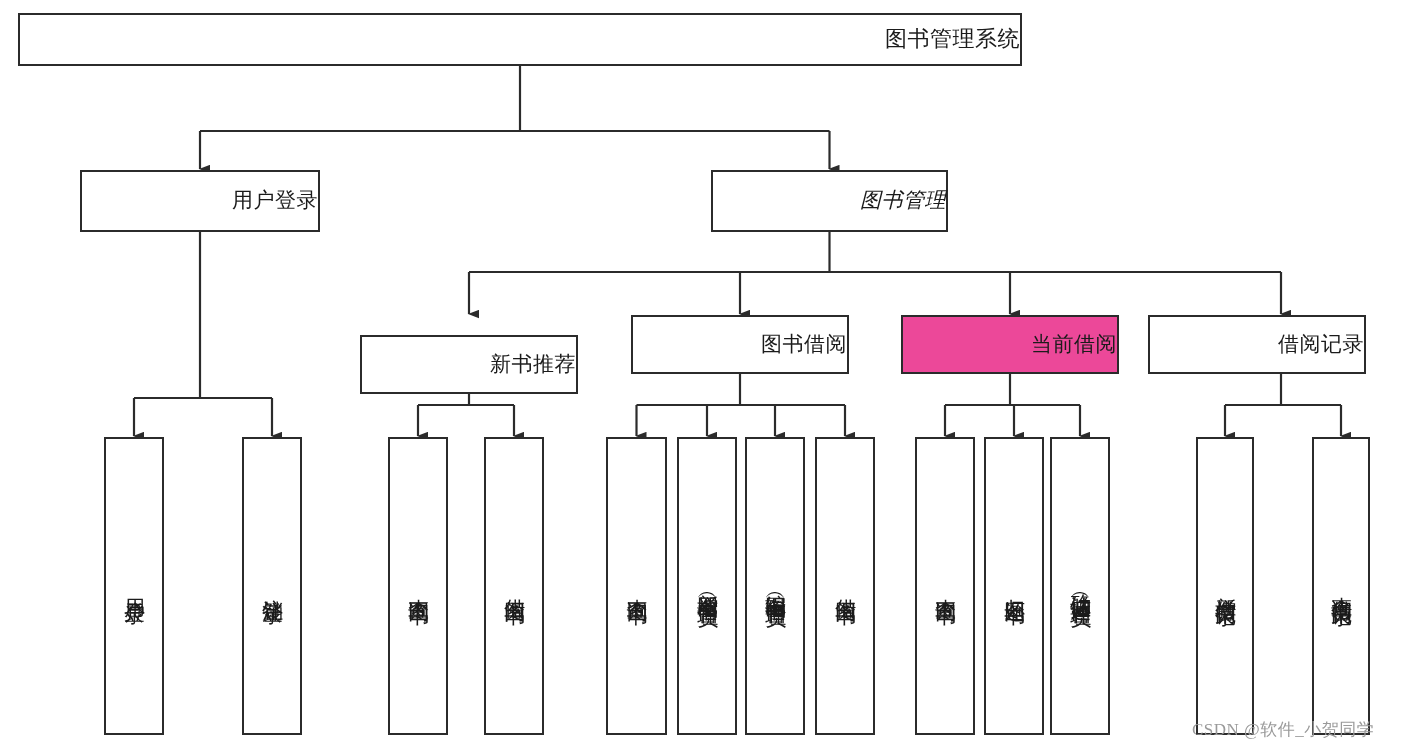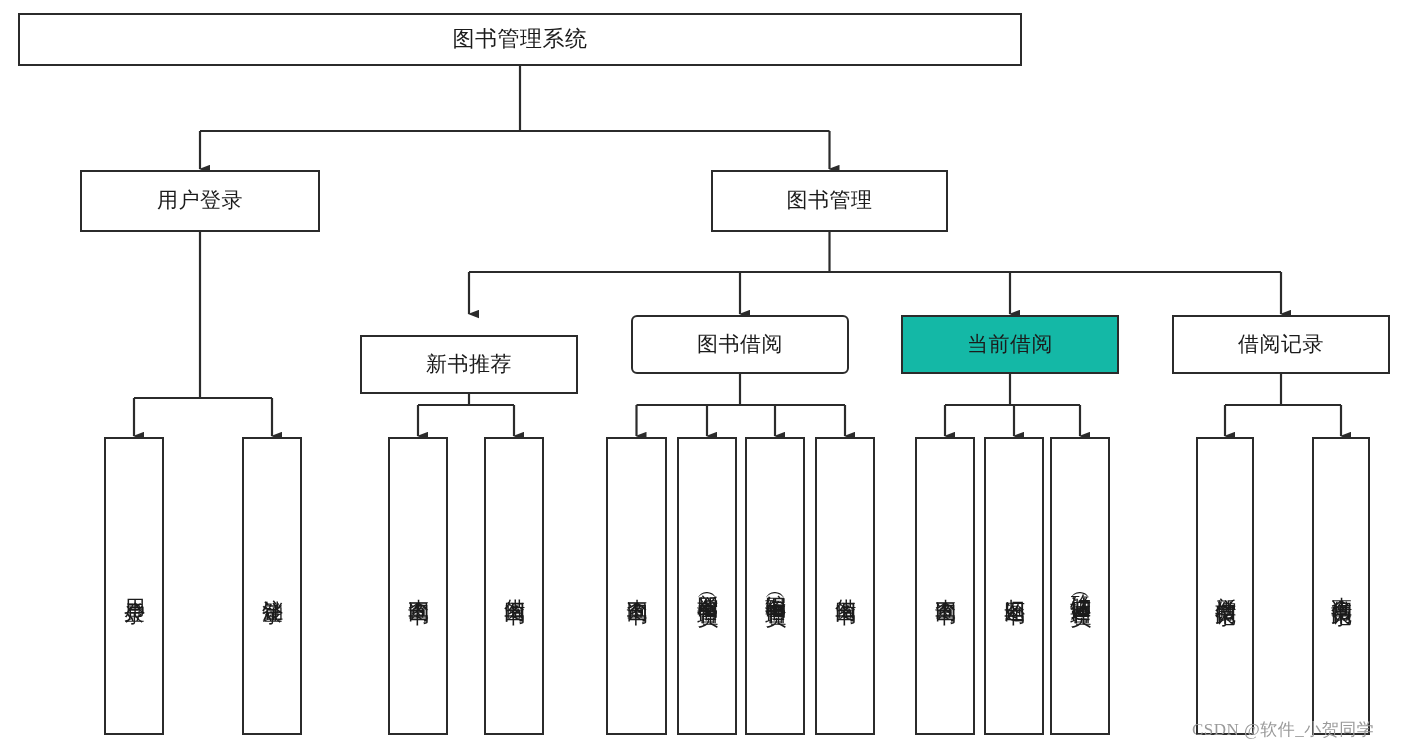--- a/index.html
+++ b/index.html
@@ -34,20 +34,21 @@
     display: flex;
     align-items: center;
     justify-content: center;
     color: #1b1b1b;
   }
   .node.horizontal {
     font-size: 21px;
     line-height: 1.1;
     letter-spacing: 0.5px;
     white-space: nowrap;
+    justify-content: flex-end;
   }
   .node.vertical {
     writing-mode: vertical-rl;
     text-orientation: upright;
     font-size: 21px;
     line-height: 1.22;
     letter-spacing: 2px;
     align-items: center;
     justify-content: center;
     padding: 4px 0;
@@ -118,33 +119,33 @@
       </g>
   </svg>
 
   <div id="node-layer">
       <div class="node horizontal root" style="left: 18px; top: 13px; width: 1004px; height: 53px; border-color: rgb(43, 43, 43); background: rgb(255, 255, 255); color: rgb(27, 27, 27);">
         <span class="hlabel">图书管理系统</span>
       </div>
       <div class="node horizontal" style="left: 80px; top: 170px; width: 240px; height: 62px; border-color: rgb(43, 43, 43); background: rgb(255, 255, 255); color: rgb(27, 27, 27);">
         <span class="hlabel">用户登录</span>
       </div>
-      <div class="node horizontal" style="left: 711px; top: 170px; width: 237px; height: 62px; border-color: rgb(43, 43, 43); background: rgb(255, 255, 255); color: rgb(27, 27, 27);">
+      <div class="node horizontal" style="left: 711px; top: 170px; width: 237px; height: 62px; border-color: rgb(43, 43, 43); background: rgb(255, 255, 255); color: rgb(27, 27, 27); font-style: italic;">
         <span class="hlabel">图书管理</span>
       </div>
       <div class="node horizontal" style="left: 360px; top: 315px; width: 218px; height: 59px; border-color: rgb(43, 43, 43); background: rgb(255, 255, 255); color: rgb(27, 27, 27); margin-top: 20px;">
         <span class="hlabel">新书推荐</span>
       </div>
-      <div class="node horizontal" style="left: 631px; top: 315px; width: 218px; height: 59px; border-color: rgb(43, 43, 43); background: rgb(255, 255, 255); color: rgb(27, 27, 27); border-radius: 6px;">
+      <div class="node horizontal" style="left: 631px; top: 315px; width: 218px; height: 59px; border-color: rgb(43, 43, 43); background: rgb(255, 255, 255); color: rgb(27, 27, 27);">
         <span class="hlabel">图书借阅</span>
       </div>
-      <div class="node horizontal" style="left: 901px; top: 315px; width: 218px; height: 59px; border-color: rgb(43, 43, 43); background: #14b8a6; color: rgb(27, 27, 27);">
+      <div class="node horizontal" style="left: 901px; top: 315px; width: 218px; height: 59px; border-color: rgb(43, 43, 43); background: #ec4899; color: rgb(27, 27, 27);">
         <span class="hlabel">当前借阅</span>
       </div>
-      <div class="node horizontal" style="left: 1172px; top: 315px; width: 218px; height: 59px; border-color: rgb(43, 43, 43); background: rgb(255, 255, 255); color: rgb(27, 27, 27);">
+      <div class="node horizontal" style="left: 1148px; top: 315px; width: 218px; height: 59px; border-color: rgb(43, 43, 43); background: rgb(255, 255, 255); color: rgb(27, 27, 27);">
         <span class="hlabel">借阅记录</span>
       </div>
       <div class="node vertical" style="left: 104px; top: 437px; width: 60px; height: 298px; border-color: rgb(43, 43, 43); background: rgb(255, 255, 255); color: rgb(27, 27, 27);">
         <span class="vlabel">用户登录</span>
       </div>
       <div class="node vertical" style="left: 242px; top: 437px; width: 60px; height: 298px; border-color: rgb(43, 43, 43); background: rgb(255, 255, 255); color: rgb(27, 27, 27);">
         <span class="vlabel">注销登录</span>
       </div>
       <div class="node vertical" style="left: 388px; top: 437px; width: 60px; height: 298px; border-color: rgb(43, 43, 43); background: rgb(255, 255, 255); color: rgb(27, 27, 27);">
         <span class="vlabel">查询图书</span>

